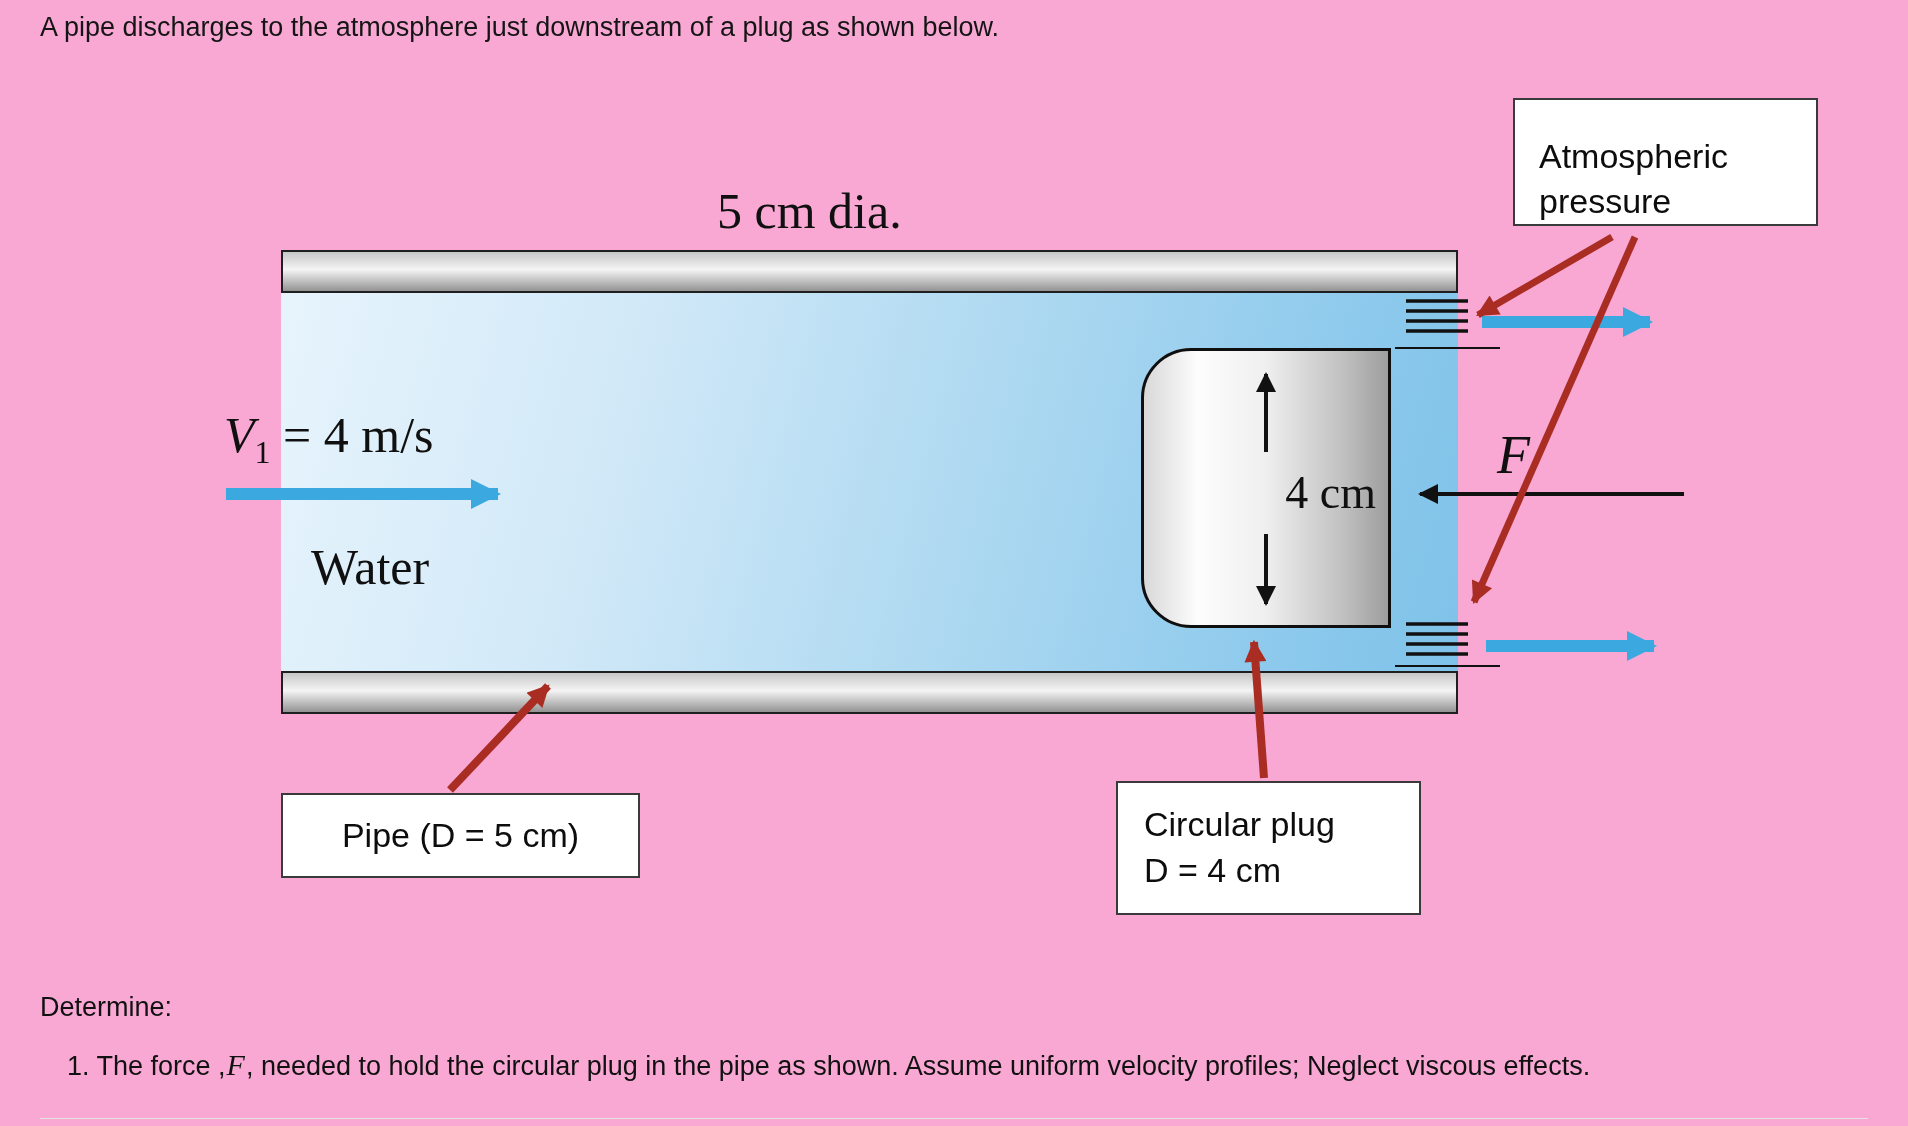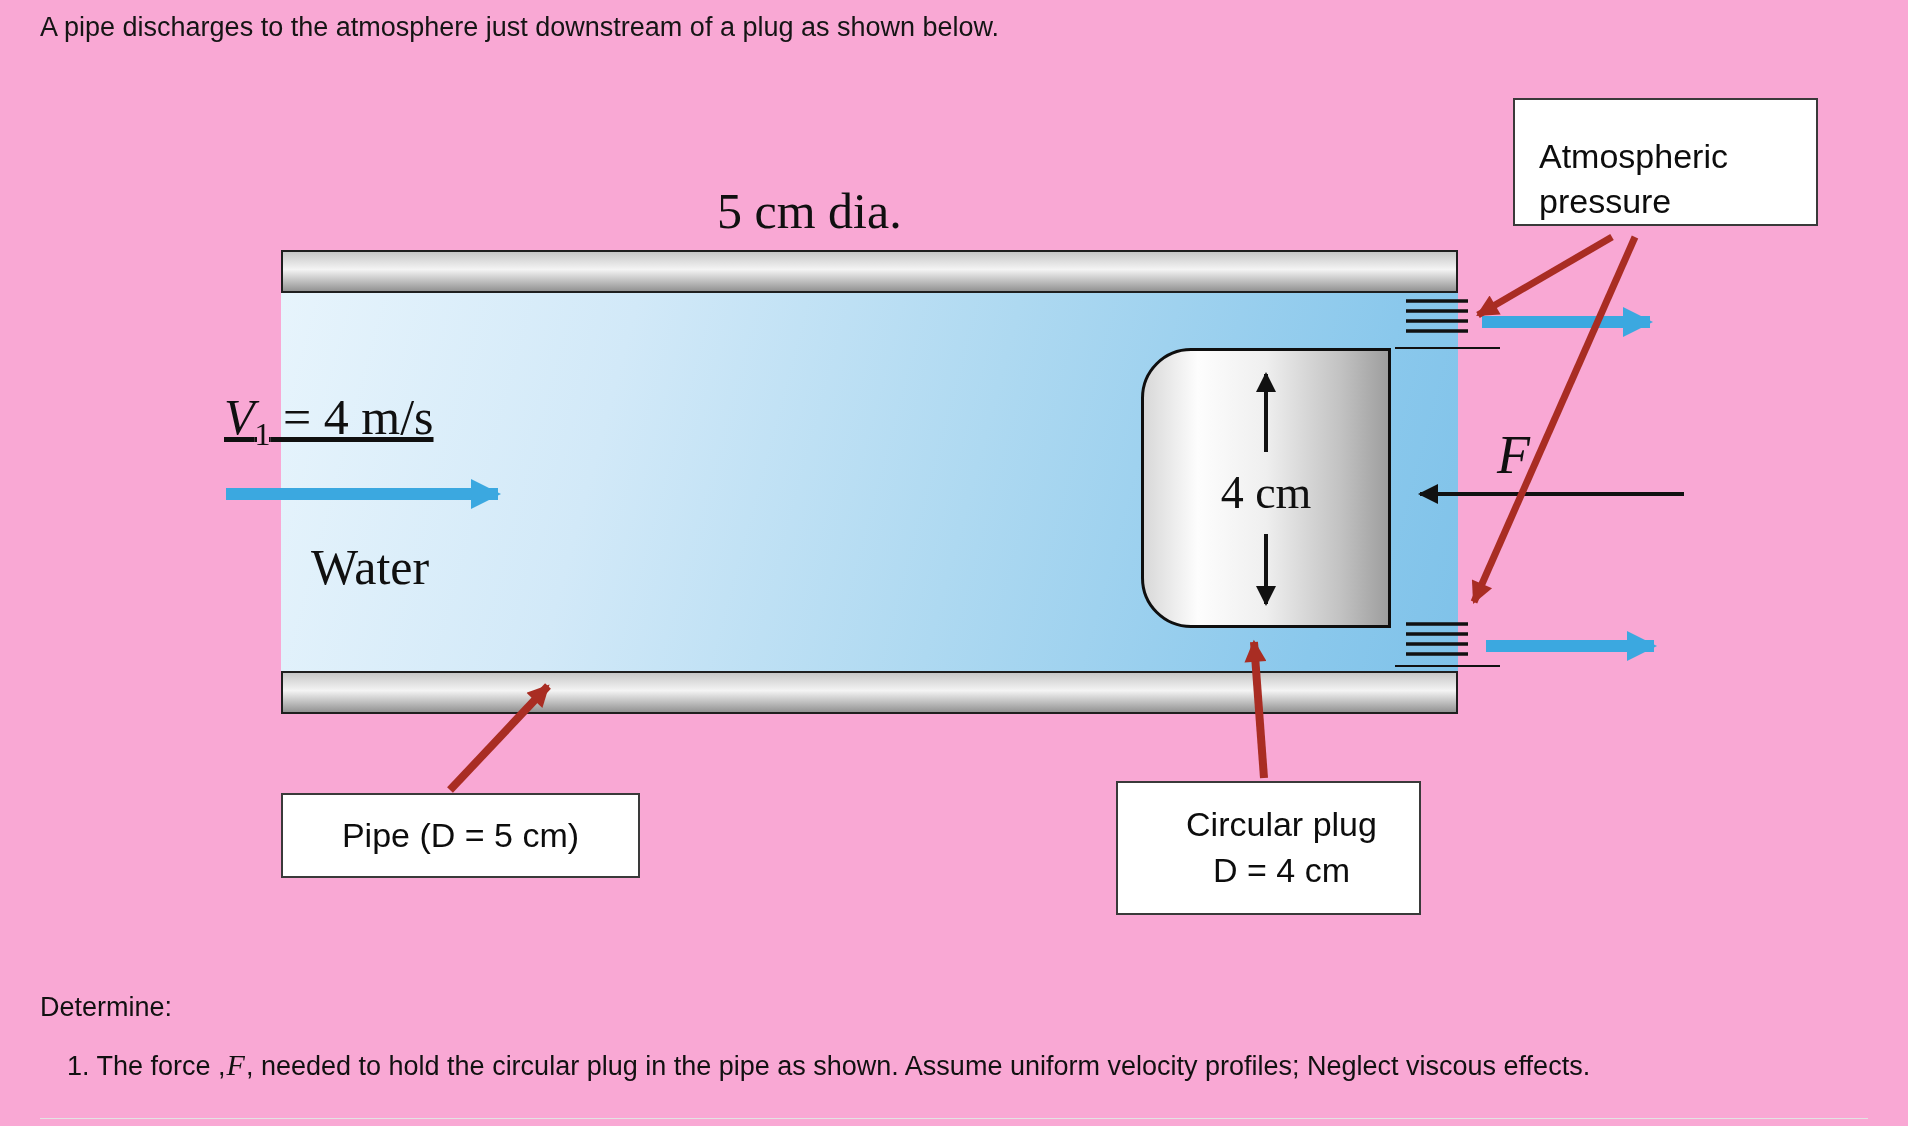--- a/index.html
+++ b/index.html
@@ -30,31 +30,31 @@
     border:3px solid #0f0f0f;
     border-radius:50px 0 0 50px;
     background:linear-gradient(90deg,#d8d8d8 0%,#fdfdfd 22%,#efefef 50%,#c3c3c3 80%,#9e9e9e 100%);
     z-index:3;
   }
 
   svg.overlay { left:0; top:0; z-index:6; pointer-events:none; }
 
   
   .dia-label   { left:700px;  top:182px; font-size:50px; color:#101010; z-index:5;margin-left:17px; }
-  .v1-label    { left:224px;  top:388px; font-size:50px; color:#101010; z-index:5;text-decoration:underline; }
+  .v1-label    { left:224px;  top:406px; font-size:50px; color:#101010; z-index:5; }
   .v1-label sub { font-size:0.64em; }
   .water-label { left:311px;  top:538px; font-size:50px; color:#101010; z-index:5; }
-  .plug-dim-label { left:1156px; top:466px; width:220px; text-align:center; font-size:46px; color:#101010; z-index:5; }
+  .plug-dim-label { left:1156px; top:466px; width:220px; text-align:right; font-size:46px; color:#101010; z-index:5; }
   .force-label { left:1497px; top:424px; font-size:54px; color:#101010; z-index:5; }
 
   
   .box { background:#fff; border:2px solid #3a3a3a; color:#0d0d0d; z-index:5; }
   .atm-box  { left:1513px; top:98px;  width:305px; height:128px; display:flex; flex-direction:column; justify-content:flex-end; padding-left:24px; font-size:34px; line-height:1.32; }
   .pipe-box { left:281px;  top:793px; width:359px; height:85px;  display:flex; align-items:center; justify-content:center; font-size:34px; }
-  .plug-box { left:1116px; top:781px; width:305px; height:134px; display:flex; flex-direction:column; justify-content:center; padding-left:26px; font-size:34px; line-height:1.35;align-items:center; }
+  .plug-box { left:1116px; top:781px; width:305px; height:134px; display:flex; flex-direction:column; justify-content:center; padding-left:26px; font-size:34px; line-height:1.35; }
 
   .determine { left:40px; top:992px;  font-size:27px; }
   .item1     { left:67px; top:1048px; font-size:27px; }
   .item1 .f  { font-family:"Liberation Serif", serif; font-style:italic; font-size:30px; padding:0 1px; }
 
   .bottom-rule { left:40px; top:1118px; width:1828px; height:1px; background:#e3e3e3; }
 </style>
 </head>
 <body>
 

